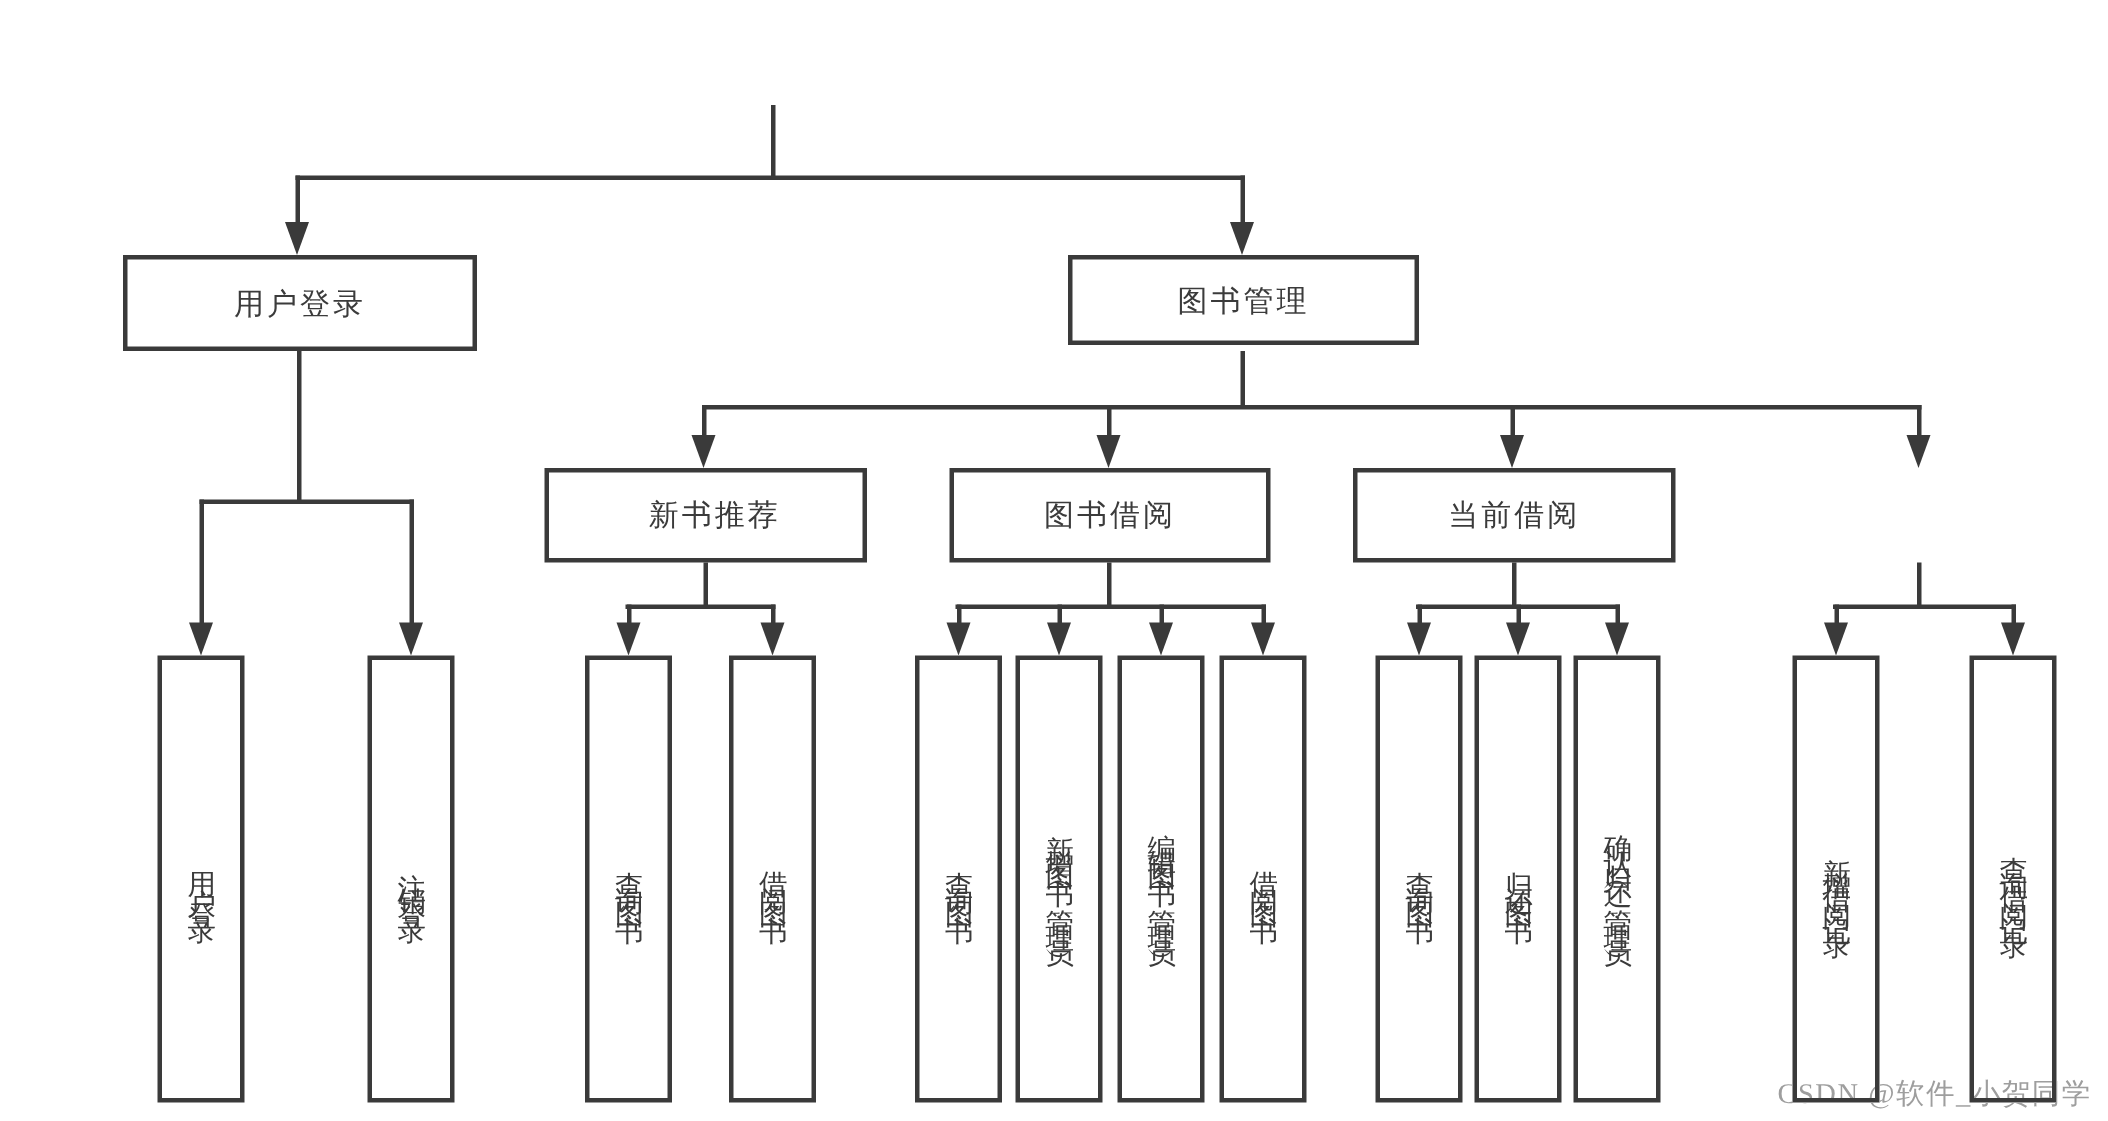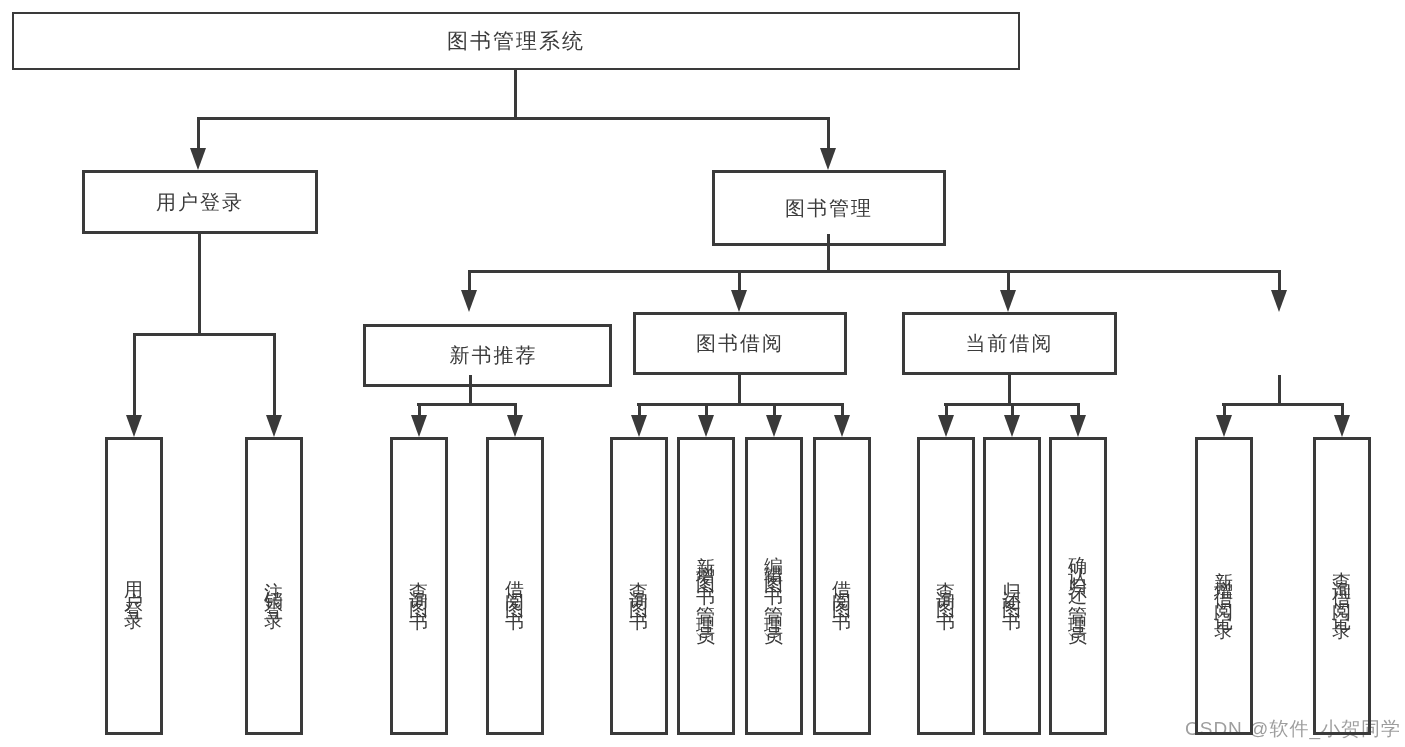--- a/index.html
+++ b/index.html
@@ -56,42 +56,40 @@
   }
   .watermark{
     position:absolute;
     left:1185px;top:716px;
     font-size:19px;
     color:var(--wm);
     letter-spacing:1px;
     white-space:nowrap;
     mix-blend-mode:darken;
     z-index:9;
+    font-family:Liberation Serif, serif;
   }
 </style>
 </head>
 <body>
 
 <div class="canvas">
 
-  <div class="node root" style="left:12px;top:12px;width:1008px;height:58px;">
-    <span>图书管理系统</span>
-  </div>
 
   <div class="vline" style="left:514px;top:70px;height:50px;"></div>
   <div class="hline" style="left:197px;top:117px;width:633px;"></div>
   <div class="vline" style="left:197px;top:117px;height:34px;"></div>
   <div class="arrow" style="left:190px;top:148px;"></div>
   <div class="vline" style="left:827px;top:117px;height:34px;"></div>
   <div class="arrow" style="left:820px;top:148px;"></div>
 
   <div class="node" style="left:82px;top:170px;width:236px;height:64px;">
     <span>用户登录</span>
   </div>
-  <div class="node" style="left:712px;top:170px;width:234px;height:76px;">
+  <div class="node" style="left:712px;top:170px;width:234px;height:60px;">
     <span>图书管理</span>
   </div>
 
   <div class="vline" style="left:198px;top:234px;height:101px;"></div>
   <div class="hline" style="left:133px;top:333px;width:143px;"></div>
   <div class="vline" style="left:133px;top:333px;height:84px;"></div>
   <div class="arrow" style="left:126px;top:415px;"></div>
   <div class="vline" style="left:273px;top:333px;height:84px;"></div>
   <div class="arrow" style="left:266px;top:415px;"></div>
 
@@ -99,21 +97,21 @@
   <div class="hline" style="left:468px;top:270px;width:813px;"></div>
   <div class="vline" style="left:468px;top:270px;height:24px;"></div>
   <div class="arrow" style="left:461px;top:290px;"></div>
   <div class="vline" style="left:738px;top:270px;height:24px;"></div>
   <div class="arrow" style="left:731px;top:290px;"></div>
   <div class="vline" style="left:1007px;top:270px;height:24px;"></div>
   <div class="arrow" style="left:1000px;top:290px;"></div>
   <div class="vline" style="left:1278px;top:270px;height:24px;"></div>
   <div class="arrow" style="left:1271px;top:290px;"></div>
 
-  <div class="node" style="left:363px;top:324px;width:249px;height:63px;padding-left:12px;">
+  <div class="node" style="left:363px;top:312px;width:215px;height:63px;padding-left:12px;">
     <span>新书推荐</span>
   </div>
   <div class="node" style="left:902px;top:312px;width:215px;height:63px;">
     <span>当前借阅</span>
   </div>
   <div class="node" style="left:633px;top:312px;width:214px;height:63px;">
     <span>图书借阅</span>
   </div>
 
   <div class="vline" style="left:469px;top:375px;height:30px;"></div>

